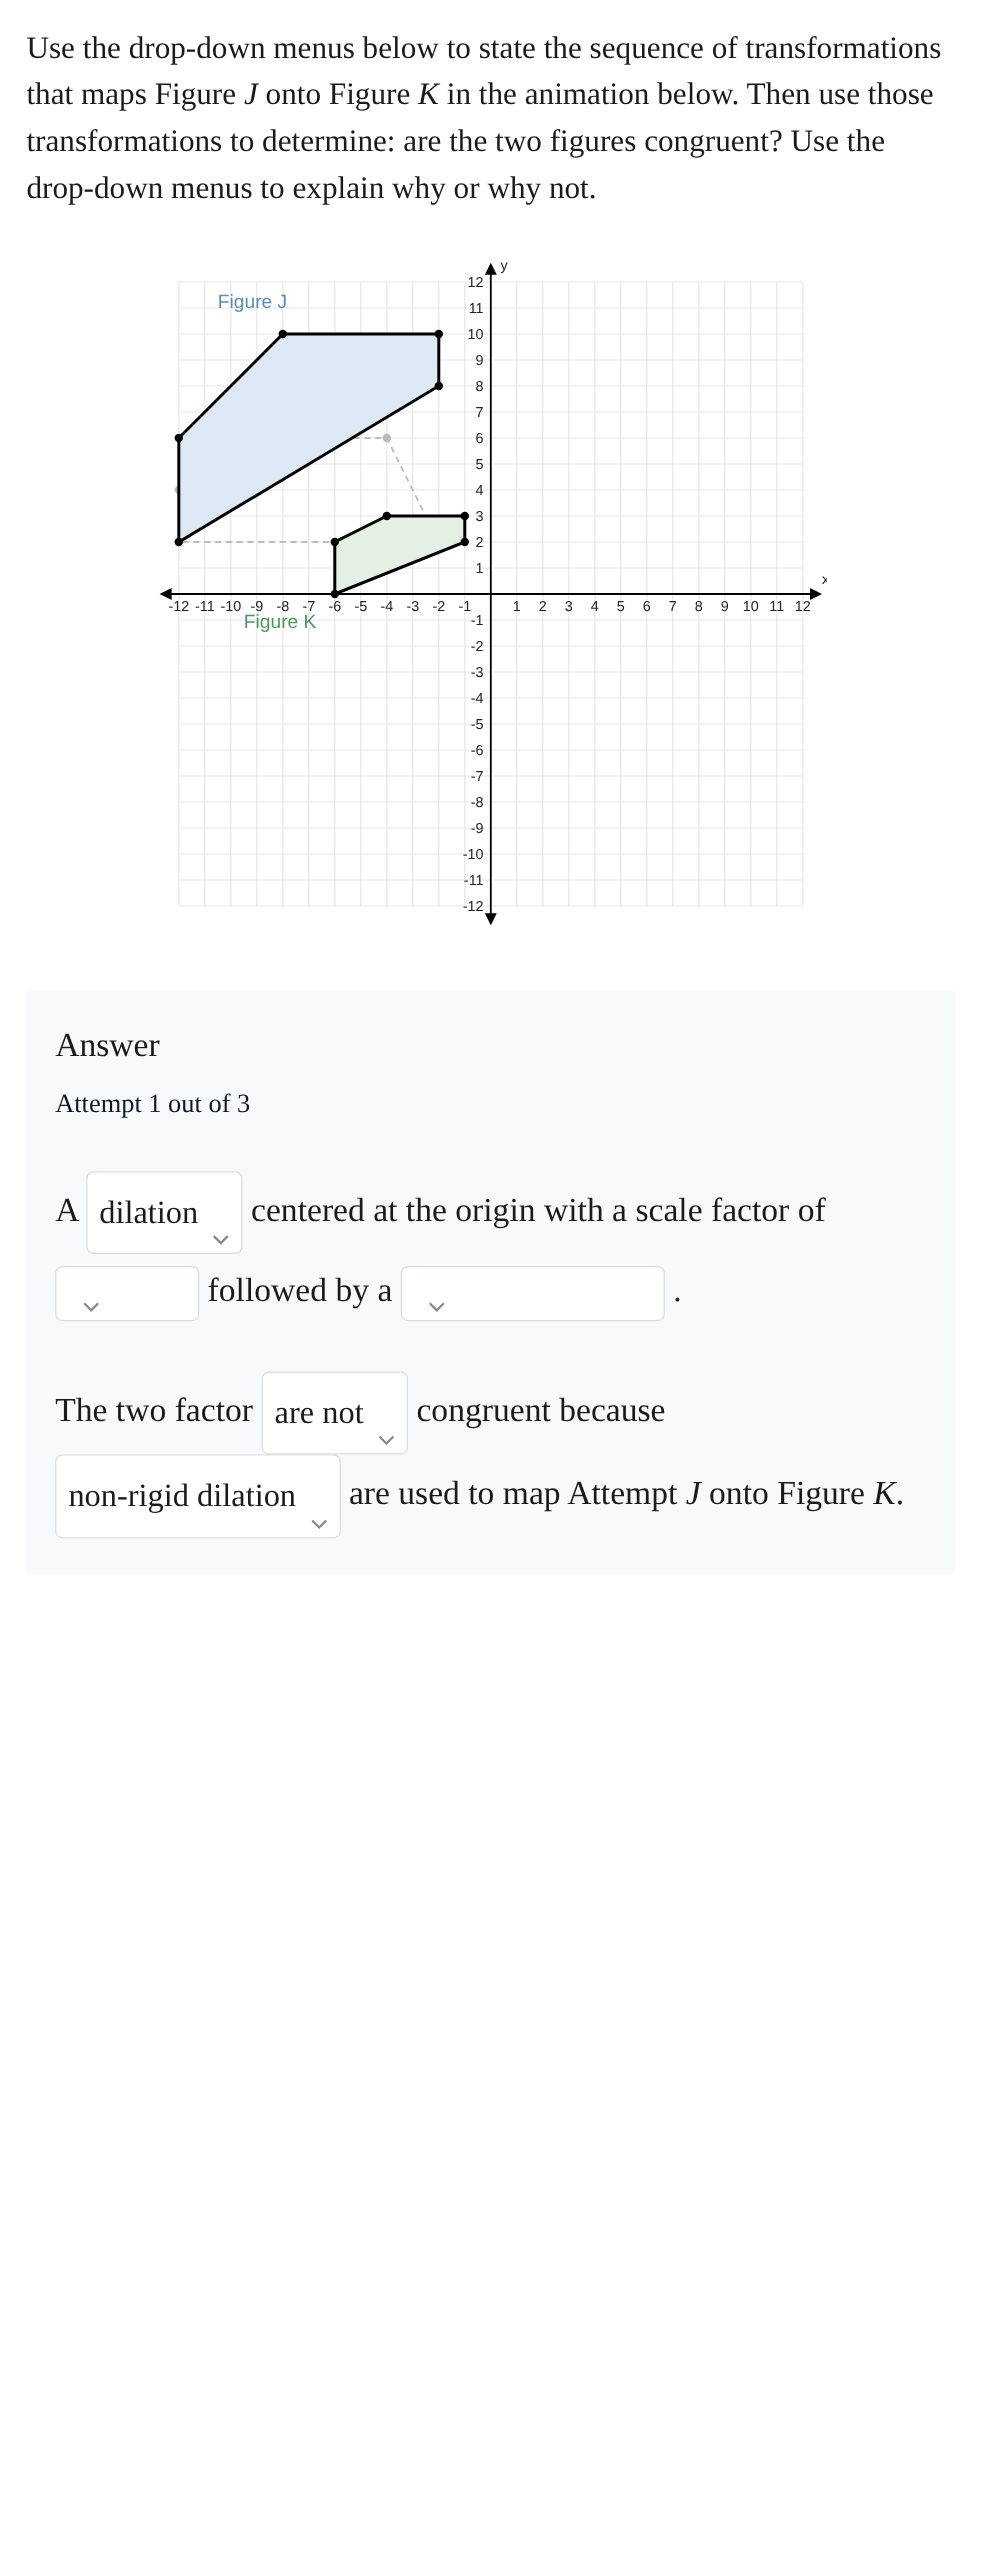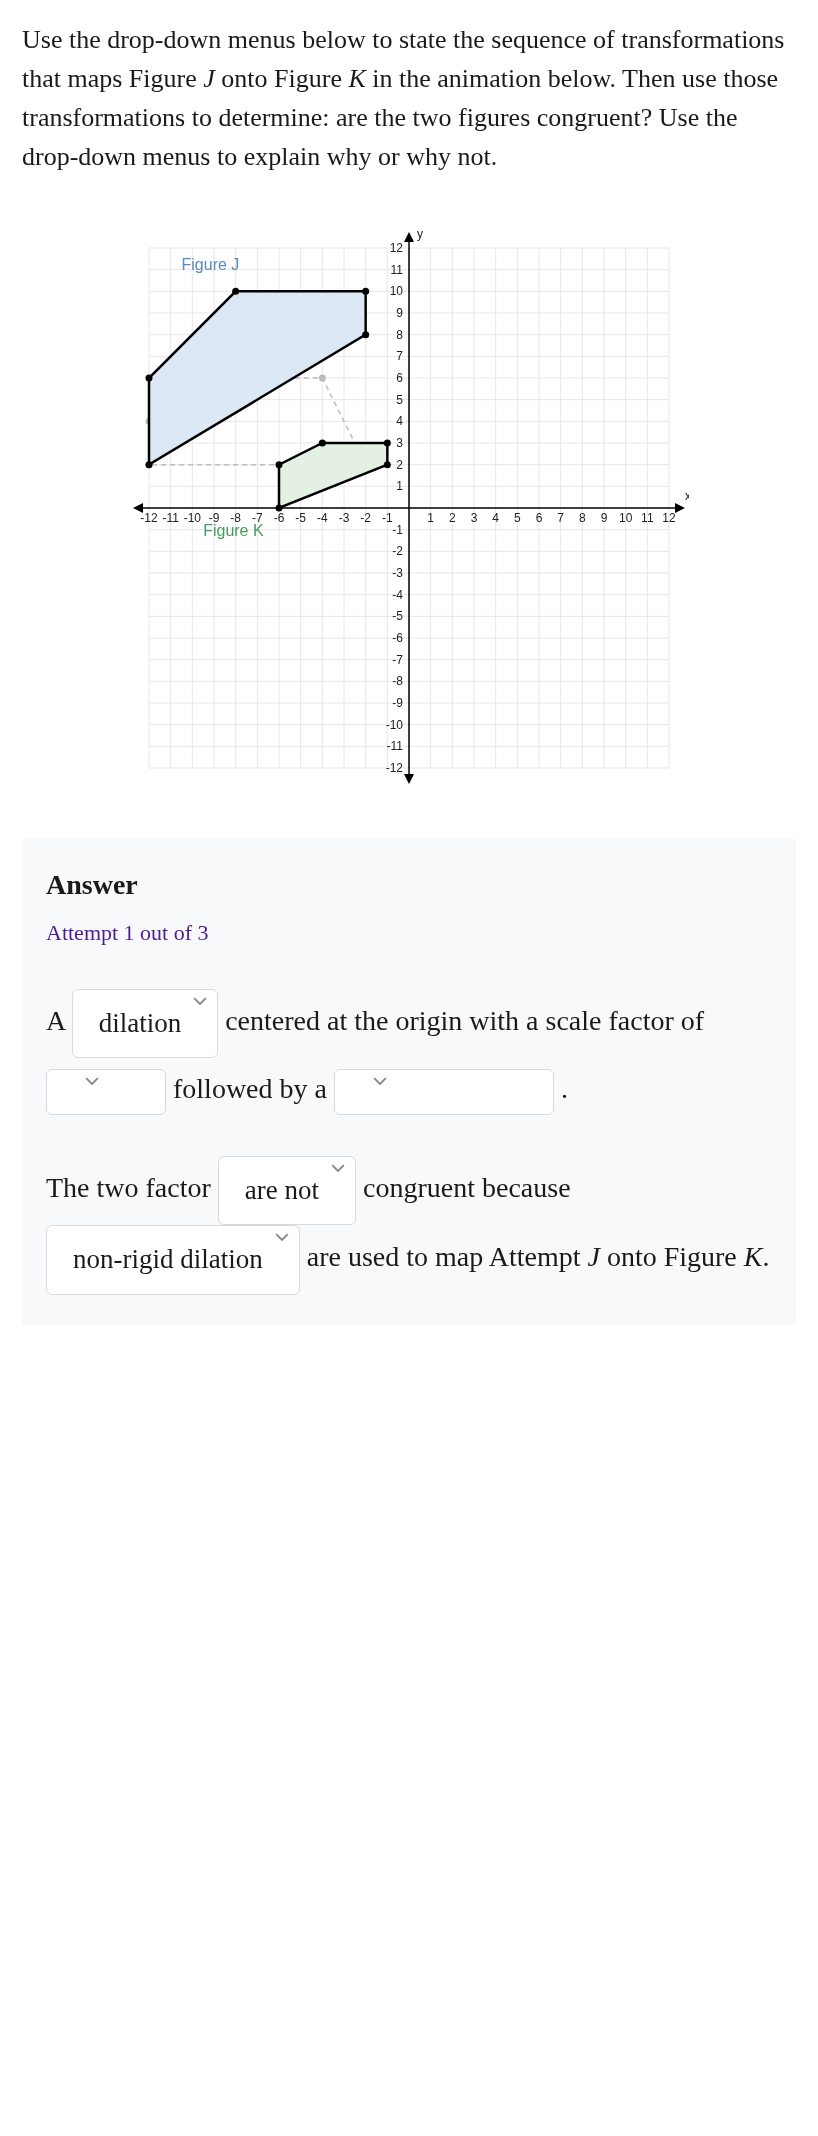--- a/index.html
+++ b/index.html
@@ -5,39 +5,39 @@
   * { box-sizing: border-box; margin: 0; padding: 0; }
   body {
     font-family: Georgia, 'Times New Roman', serif;
     font-size: 26px;
     line-height: 1.5;
     color: #1a1a1a;
     background: #fff;
     width: 818px;
     padding: 20px 22px;
   }
-  .question { margin-bottom: 52px; }
+  .question { margin-bottom: 39px; }
   .italic { font-style: italic; }
   .chart-wrap { display:flex; justify-content:center; margin: 30px 0 50px 0; }
   svg { display:block; }
   .answer-block {
     background: #f8f9fb;
     padding: 26px 24px 30px 24px;
     border-radius: 4px;
   }
-  .answer-title { font-weight: bold; font-size: 28px; margin-bottom: 10px; font-family: Georgia, serif;}
-  .attempt { color: #4c1d95; font-size: 22px; margin-bottom: 40px; }
+  .answer-title { font-weight: normal; font-size: 28px; margin-bottom: 10px; font-family: Georgia, serif;}
+  .attempt { color: #0f172a; font-size: 22px; margin-bottom: 40px; }
   .sentence { font-size: 28px; line-height: 2.2; margin-bottom: 36px; }
   .sentence:last-child { margin-bottom: 0; }
   .dropdown {
     display: inline-flex;
-    align-items: flex-start;
+    align-items: flex-end;
     border: 1px solid #d7dbe0;
     border-radius: 6px;
-    padding: 4px 10px 4px 26px;
+    padding: 4px 10px 4px 10px;
     background: #fff;
     font-size: 27px;
     vertical-align: middle;
     gap: 12px;
     min-height: 46px;
   }
   .dropdown.empty { min-width: 120px; }
   .dropdown.empty2 { min-width: 220px; }
   .chev { width:14px; height:14px; flex-shrink:0; }
   .chev svg { width:14px; height:14px; }

